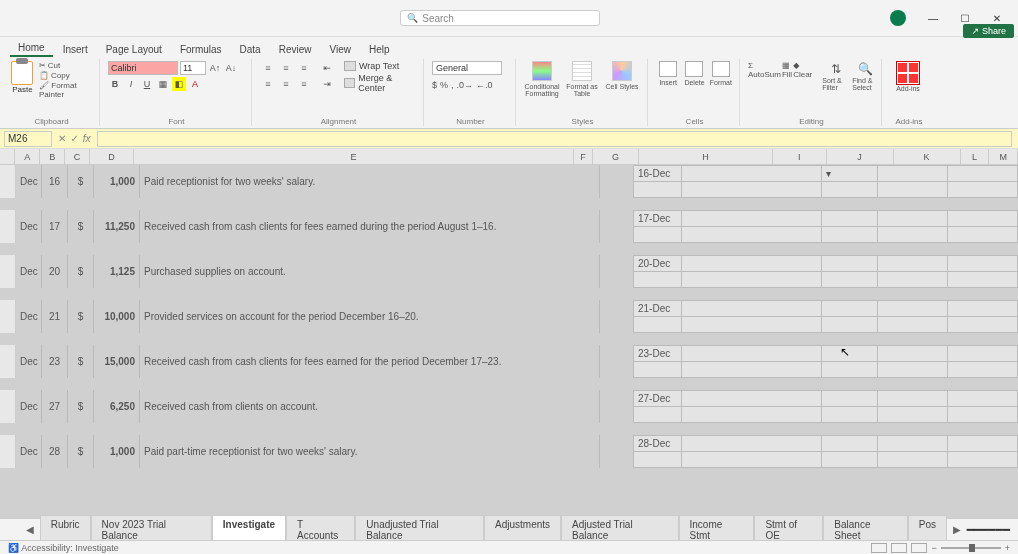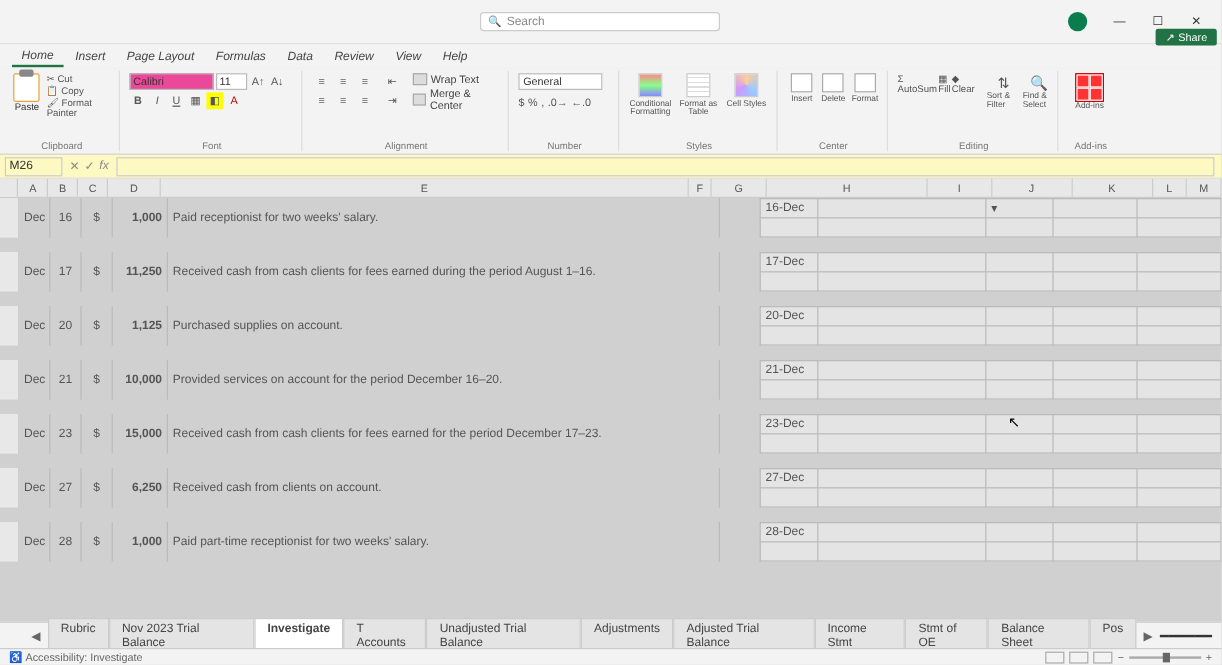--- a/index.html
+++ b/index.html
@@ -7,38 +7,38 @@
 
 
 .titlebar { height: 37px; background: #f3f3f3; display: flex; align-items: center; border-bottom: 1px solid #ddd; }
 .searchbox { margin-left: 400px; width: 200px; height: 16px; border: 1px solid #ccc; border-radius: 3px; display: flex; align-items: center; padding: 0 6px; font-size: 10px; color: #888; background: #fff; }
 .searchbox::before { content: '🔍'; font-size: 9px; margin-right: 4px; }
 .win-ctrl { margin-left: auto; display: flex; gap: 2px; padding-right: 6px; }
 .win-btn { width: 30px; height: 16px; display: flex; align-items: center; justify-content: center; font-size: 10px; }
 .user-badge { width: 16px; height: 16px; background: #0a7d4e; border-radius: 50%; margin-right: 10px; }
 
 
-.menubar { height: 20px; background: #f3f3f3; display: flex; align-items: center; padding-left: 10px; gap: 2px; font-style: italic; }
+.menubar { height: 20px; background: #f3f3f3; display: flex; align-items: flex-end; padding-left: 10px; gap: 2px; }
 .menutab { padding: 2px 8px; font-size: 10px; color: #444; cursor: pointer; }
 .menutab.active { border-bottom: 2px solid #217346; }
 
 
 .ribbon { height: 72px; background: #f3f3f3; display: flex; border-bottom: 1px solid #ccc; padding: 2px 4px; gap: 2px; }
 .rgroup { border-right: 1px solid #ddd; padding: 2px 6px; display: flex; flex-direction: column; justify-content: space-between; position: relative; }
 .rgroup-label { font-size: 8px; color: #777; text-align: center; position: absolute; bottom: 0; left: 0; right: 0; }
 .rgroup-body { display: flex; gap: 4px; align-items: flex-start; flex: 1; }
 .paste-big { display: flex; flex-direction: column; align-items: center; width: 30px; }
 .paste-icn { width: 22px; height: 24px; background: #fff; border: 1px solid #e8a33d; border-radius: 2px; position: relative; }
 .paste-icn::after { content: ''; position: absolute; top: -4px; left: 4px; width: 12px; height: 6px; background: #888; border-radius: 2px; }
 .clip-side { display: flex; flex-direction: column; gap: 1px; font-size: 8px; color: #555; }
 .clip-side span::before { content: '✂ '; font-size: 8px; }
 .clip-side span:nth-child(2)::before { content: '📋 '; }
 .clip-side span:nth-child(3)::before { content: '🖌 '; }
 
-.font-sel { width: 70px; height: 14px; border: 1px solid #bbb; font-size: 9px; padding: 0 2px; background: #ec4899; display: inline-flex; align-items: center; }
+.font-sel { width: 70px; height: 14px; border: 1px solid #bbb; font-size: 9px; padding: 0 2px; background: #fca5a5; display: inline-flex; align-items: center; }
 .size-sel { width: 26px; height: 14px; border: 1px solid #bbb; font-size: 9px; padding: 0 2px; background: #fff; display: inline-flex; align-items: center; }
 .fgrow { display: flex; gap: 2px; align-items: center; }
 .fgcol { display: flex; flex-direction: column; gap: 2px; }
 .mini { width: 14px; height: 14px; border: 1px solid transparent; display: flex; align-items: center; justify-content: center; font-size: 9px; color: #555; }
 
 .align-grid { display: grid; grid-template-columns: repeat(3, 16px); grid-template-rows: repeat(2, 14px); gap: 2px; }
 .align-cell { border: 1px solid transparent; display: flex; align-items: center; justify-content: center; font-size: 9px; color: #666; }
 .wrap-merge { display: flex; flex-direction: column; gap: 2px; font-size: 9px; color: #444; }
 .wm-item { display: flex; align-items: center; gap: 3px; }
 .wm-icn { width: 12px; height: 10px; background: #ddd; border: 1px solid #aaa; }
@@ -247,21 +247,21 @@
         </div>
       <div class="cbtn">
           <div class="cbtn-icn"></div>
           <span>Delete</span>
         </div>
       <div class="cbtn">
           <div class="cbtn-icn"></div>
           <span>Format</span>
         </div>
     </div>
-    <div class="rgroup-label">Center</div>
+    <div class="rgroup-label">Cells</div>
   </div>
 
   <div class="rgroup" style="width:140px">
     <div class="rgroup-body">
       <div class="edit-col">
         <span class="edit-item">AutoSum</span>
         <span class="edit-item">Fill</span>
         <span class="edit-item">Clear</span>
       </div>
       <div class="find-btns" style="margin-left:6px">

